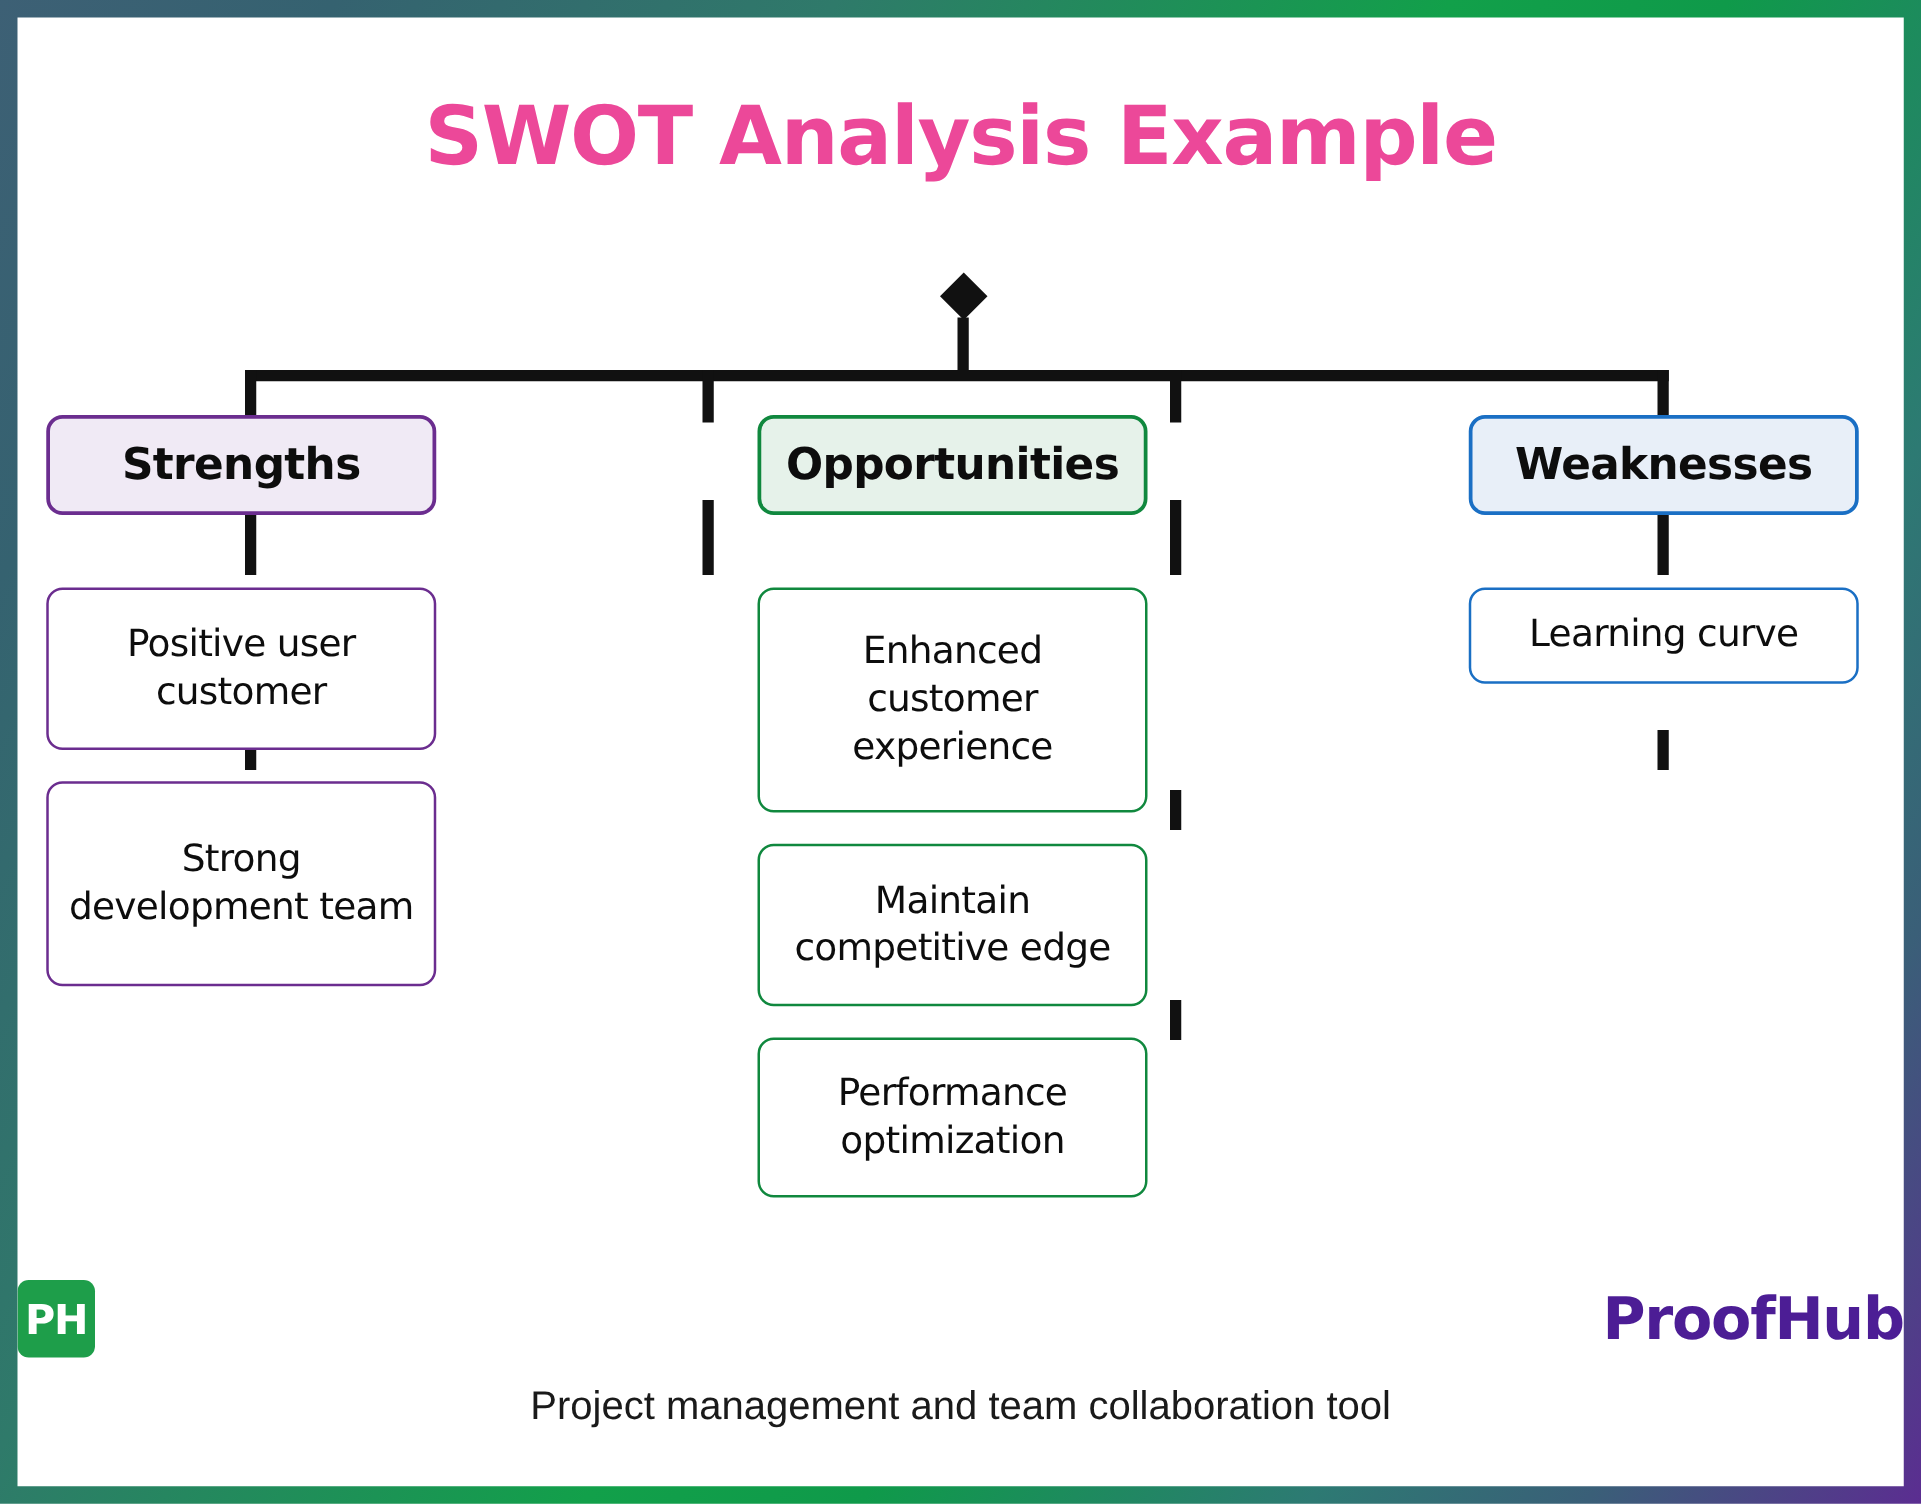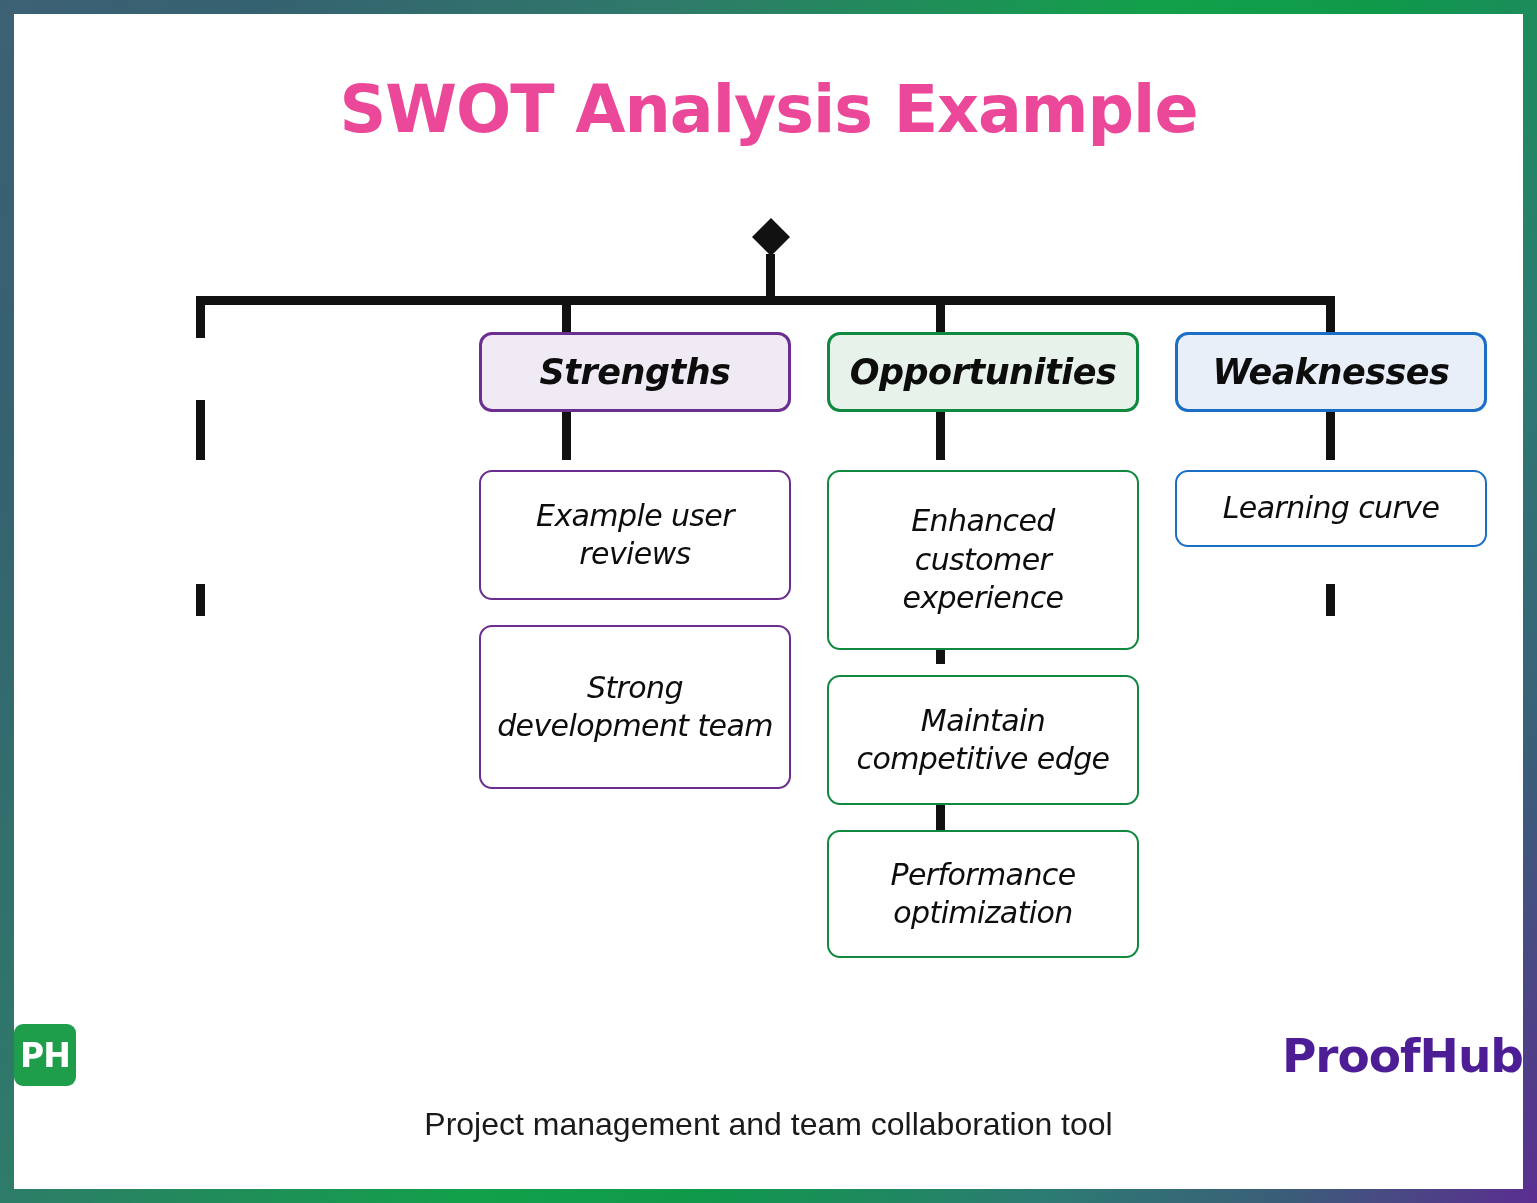--- a/index.html
+++ b/index.html
@@ -65,24 +65,23 @@
     pointer-events: none;
   }
 
   
   #columns {
     position: absolute;
     left: 0;
     top: 318px;
     width: 100%;
     display: flex;
-    justify-content: flex-end;
-    padding-left: 38px;
-    box-sizing: border-box;
-    font-style: italic;
+    justify-content: space-between;
+    padding-left: 23px;
+    box-sizing: border-box;
   }
   .column {
     width: 312px;
     margin-right: 36px;
     display: flex;
     flex-direction: column;
     align-items: stretch;
   }
 
   .header-box {
@@ -202,21 +201,21 @@
       <rect x="922" y="786" width="9" height="32" fill="#111111"></rect>
 
       <rect x="1312" y="570" width="9" height="32" fill="#111111"></rect>
     </svg>
 
     <div id="columns">
 
       <div class="column" style="--accent:#6b2d8f; --tint:#f0eaf5;">
         <div class="header-box">Strengths</div>
         <div class="items">
-          <div class="item-box" style="height:130px;">Example user reviews</div>
+          <div class="item-box" style="height:130px;">Positive user customer</div>
           <div class="item-box" style="height:164px;">Strong development team</div>
         </div>
       </div>
 
       <div class="column" style="--accent:#10883e; --tint:#e6f2ea;">
         <div class="header-box">Opportunities</div>
         <div class="items">
           <div class="item-box" style="height:180px;">Enhanced customer experience</div>
           <div class="item-box" style="height:130px;">Maintain competitive edge</div>
           <div class="item-box" style="height:128px;">Performance optimization</div>

